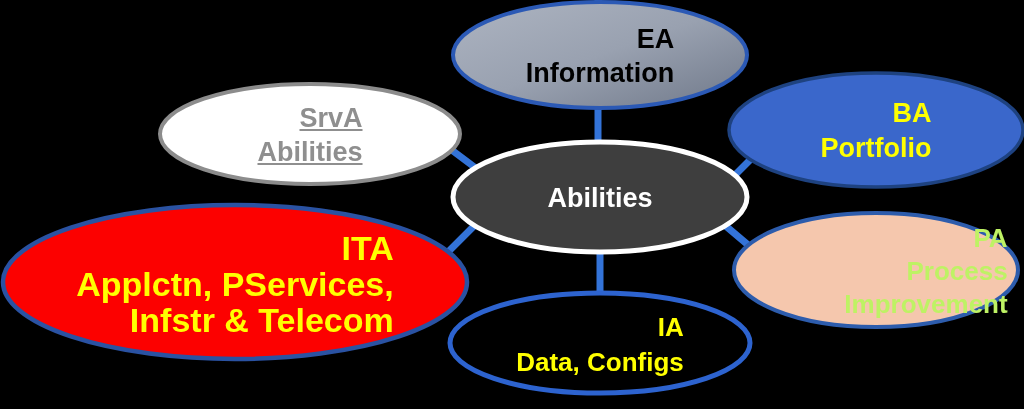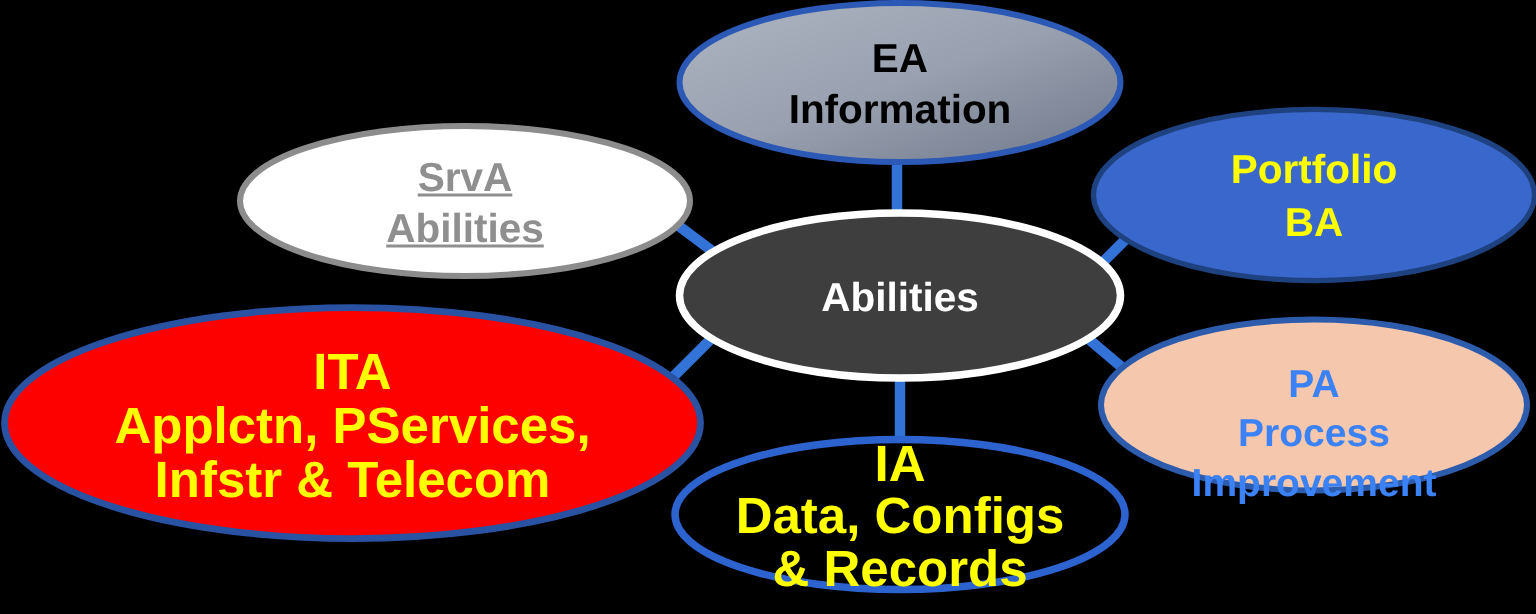--- a/index.html
+++ b/index.html
@@ -25,27 +25,27 @@
   .el-ita {stroke:#2a52a2;stroke-width:4.5;}
 
   
   .label{
     position:absolute;
     transform:translate(-50%,-50%);
     text-align:center;
     font-weight:bold;
     white-space:nowrap;
   }
-  .label span{display:block;}
+  .label span{display:block;text-align:right;}
   .lab-ea  {left:600px;top:56px;  font-size:27px;line-height:34px;color:#000000;}
   .lab-srva{left:310px;top:135px; font-size:27px;line-height:34px;color:#8f8f8f;text-decoration:underline;}
   .lab-sysa{left:600px;top:198px; font-size:27px;line-height:34px;color:#ffffff;}
   .lab-ba  {left:876px;top:131px; font-size:27px;line-height:35px;color:#ffff00;}
-  .lab-pa  {left:876px;top:271px; font-size:26px;line-height:33px;color:#3b82f6;margin-top:18px;}
-  .lab-ia  {left:600px;top:345px; font-size:34px;line-height:35px;color:#ffff00;}
+  .lab-pa  {left:926px;top:271px; font-size:26px;line-height:33px;color:#bef264;}
+  .lab-ia  {left:600px;top:345px; font-size:26px;line-height:35px;color:#ffff00;}
   .lab-ita {left:235px;top:284px; font-size:34px;line-height:36px;color:#ffff00;}
 </style>
 </head>
 <body>
 
 <div class="canvas">
 
   <svg width="1024" height="409" viewBox="0 0 1024 409">
     <defs>
       <linearGradient id="eaGrad" x1="0" y1="0" x2="1" y2="1">
@@ -82,34 +82,33 @@
   <div class="label lab-srva">
     <span>SrvA</span>
     <span>Abilities</span>
   </div>
 
   <div class="label lab-sysa">
     <span>Abilities</span>
   </div>
 
   <div class="label lab-ba">
+    <span>BA</span>
     <span>Portfolio</span>
-    <span>BA</span>
   </div>
 
   <div class="label lab-pa">
     <span>PA</span>
     <span>Process</span>
     <span>Improvement</span>
   </div>
 
   <div class="label lab-ia">
     <span>IA</span>
     <span>Data, Configs</span>
-    <span>&amp; Records</span>
   </div>
 
   <div class="label lab-ita">
     <span>ITA</span>
     <span>Applctn, PServices,</span>
     <span>Infstr &amp; Telecom</span>
   </div>
 
 </div>
 

